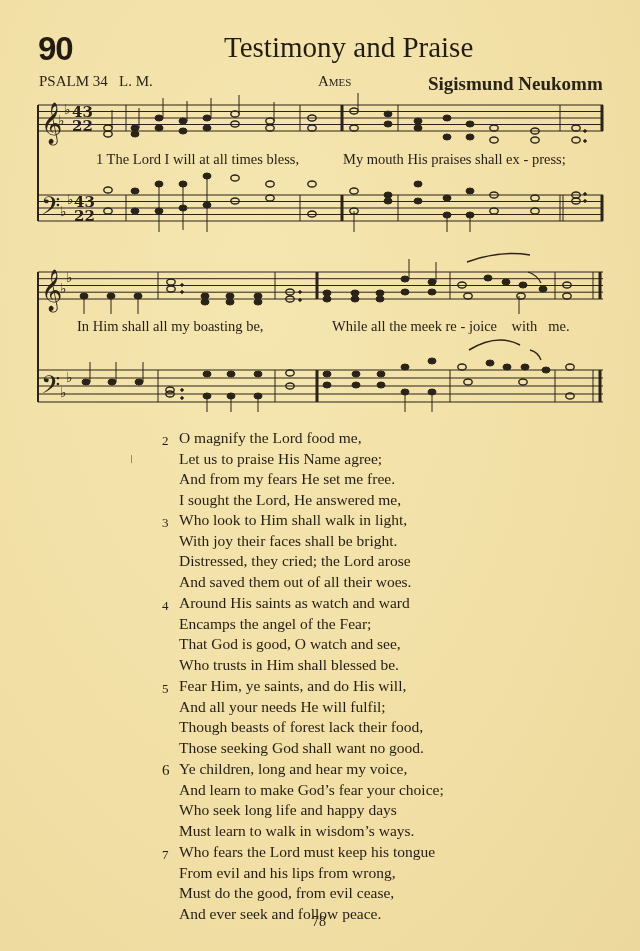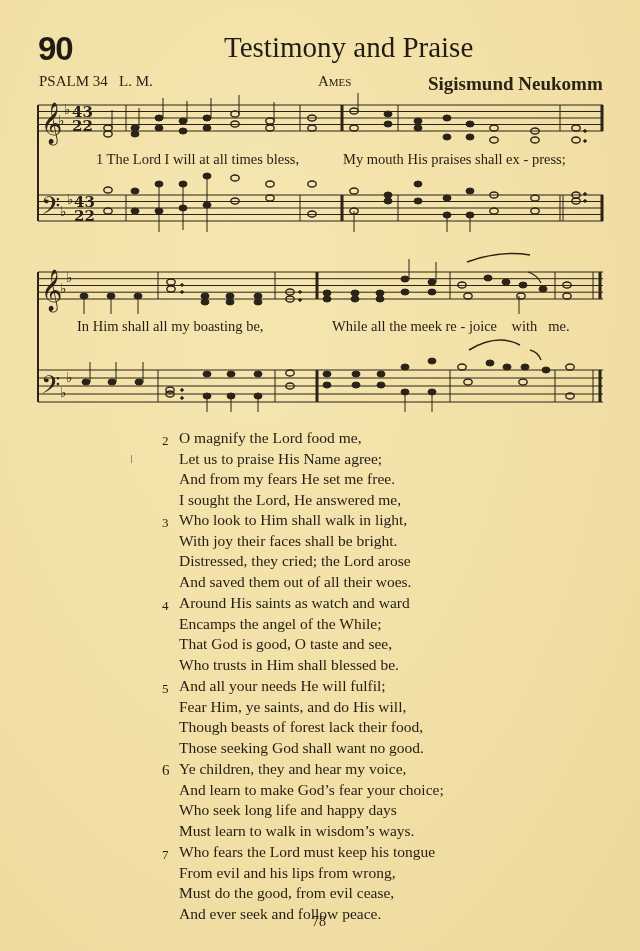--- a/index.html
+++ b/index.html
@@ -334,40 +334,40 @@
       <span class="line">With joy their faces shall be bright.</span>
       <span class="line">Distressed, they cried;  the Lord arose</span>
       <span class="line">And saved them out of all their woes.</span>
     </div>
   </div>
 
   <div class="verse" style="top:593px;">
     <span class="num" style="top:3px">4</span>
     <div class="lines">
       <span class="line">Around His saints as watch and ward</span>
-      <span class="line">Encamps the angel of the While;</span>
-      <span class="line">That God is good, O taste and see,</span>
+      <span class="line">Encamps the angel of the Fear;</span>
+      <span class="line">That God is good, O watch and see,</span>
       <span class="line">Who trusts in Him shall blessed be.</span>
     </div>
   </div>
 
   <div class="verse" style="top:676px;">
     <span class="num" style="top:3px">5</span>
     <div class="lines">
+      <span class="line">Fear Him, ye saints, and do His will,</span>
       <span class="line">And all your needs He will fulfil;</span>
-      <span class="line">Fear Him, ye saints, and do His will,</span>
       <span class="line">Though beasts of forest lack their food,</span>
       <span class="line">Those seeking God shall want no good.</span>
     </div>
   </div>
 
   <div class="verse" style="top:759px;">
     <span class="num" style="top:1px;font-size:15px">6</span>
     <div class="lines">
-      <span class="line">Ye children, they and hear my voice,</span>
+      <span class="line">Ye children, long and hear my voice,</span>
       <span class="line">And learn to make God’s fear your choice;</span>
       <span class="line">Who seek long life and happy days</span>
       <span class="line">Must learn to walk in wisdom’s ways.</span>
     </div>
   </div>
 
   <div class="verse" style="top:842px;">
     <span class="num" style="top:3px">7</span>
     <div class="lines">
       <span class="line">Who fears the Lord must keep his tongue</span>

